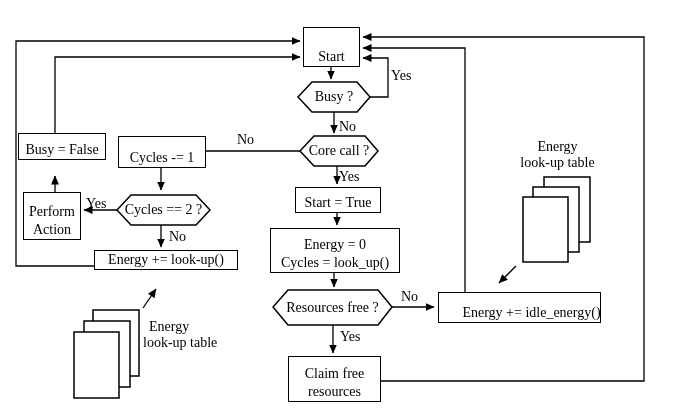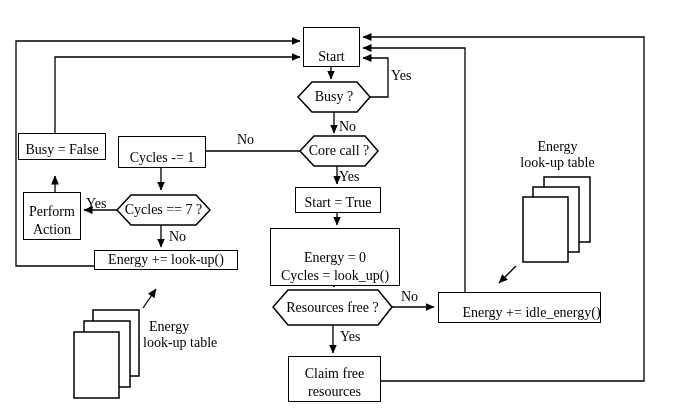--- a/index.html
+++ b/index.html
@@ -22,21 +22,21 @@
   .note { position:absolute; font-size:14px; line-height:1.15; }
   .note.center { text-align:center; }
 
   
   .n-start        { left:303px; top:27px;  width:57px;  height:40px; }
   .n-busy-false   { left:18px;  top:133px; width:88px;  height:27px; }
   .n-cycles-dec   { left:118px; top:136px; width:88px;  height:32px; }
   .n-perform      { left:23px;  top:192px; width:58px;  height:48px; }
   .n-energy-lookup{ left:94px;  top:250px; width:144px; height:20px; }
   .n-busy-true    { left:295px; top:187px; width:86px;  height:26px; }
-  .n-energy-init  { left:270px; top:228px; width:130px; height:58px; }
+  .n-energy-init  { left:270px; top:228px; width:130px; height:45px; }
   .n-claim        { left:288px; top:356px; width:93px;  height:46px; }
   .n-idle         { left:438px; top:292px; width:163px; height:31px;padding-left:24px; }
 
   
   .t-busy      { left:298px; top:82px;  width:72px;  height:30px; }
   .t-core-call { left:300px; top:136px; width:78px;  height:30px; }
   .t-cycles0   { left:117px; top:195px; width:93px;  height:30px; }
   .t-resources { left:273px; top:290px; width:119px; height:35px;text-align:right; }
 
   
@@ -144,21 +144,21 @@
     <span>Claim free</span>
     <span>resources</span>
   </div>
 
   <div class="box n-idle">
     <span>Energy += idle_energy()</span>
   </div>
 
   <div class="dtext t-busy">Busy ?</div>
   <div class="dtext t-core-call">Core call ?</div>
-  <div class="dtext t-cycles0">Cycles == 7 ?</div>
+  <div class="dtext t-cycles0">Cycles == 2 ?</div>
   <div class="dtext t-resources">Resources free ?</div>
 
   <div class="elabel l-busy-yes">Yes</div>
   <div class="elabel l-busy-no">No</div>
   <div class="elabel l-core-no">No</div>
   <div class="elabel l-core-yes">Yes</div>
   <div class="elabel l-cycles-yes">Yes</div>
   <div class="elabel l-cycles-no">No</div>
   <div class="elabel l-resources-no">No</div>
   <div class="elabel l-resources-yes">Yes</div>

